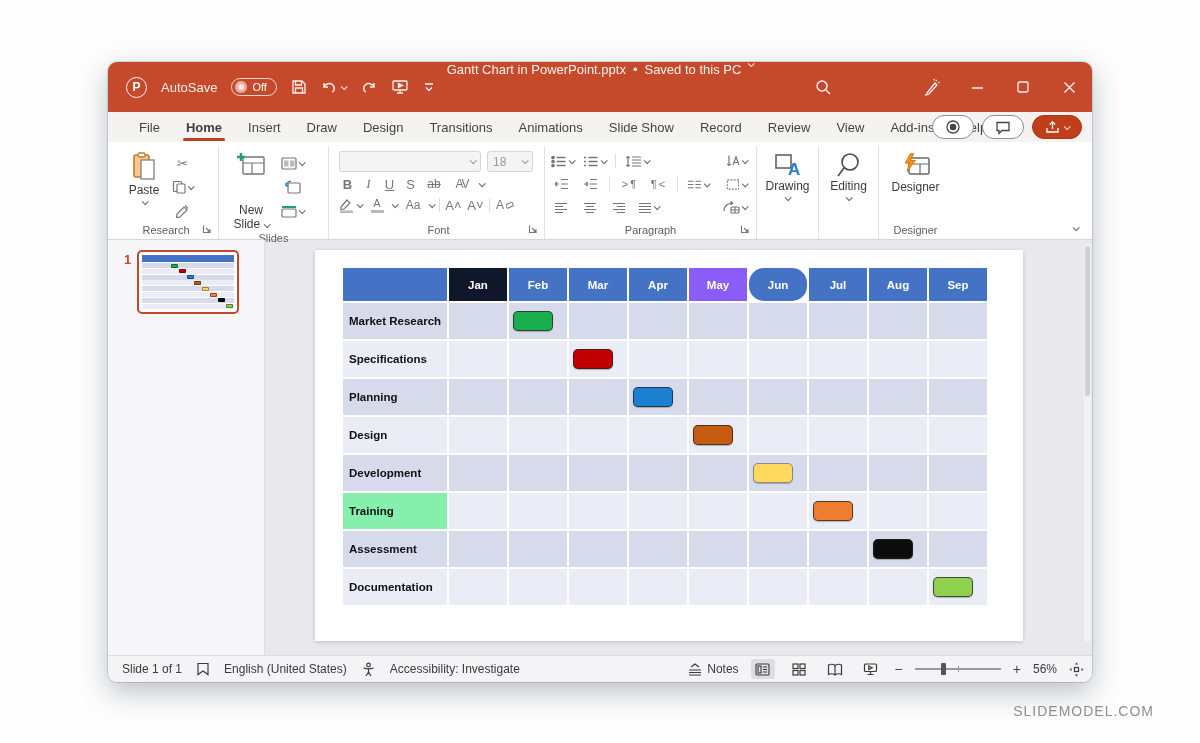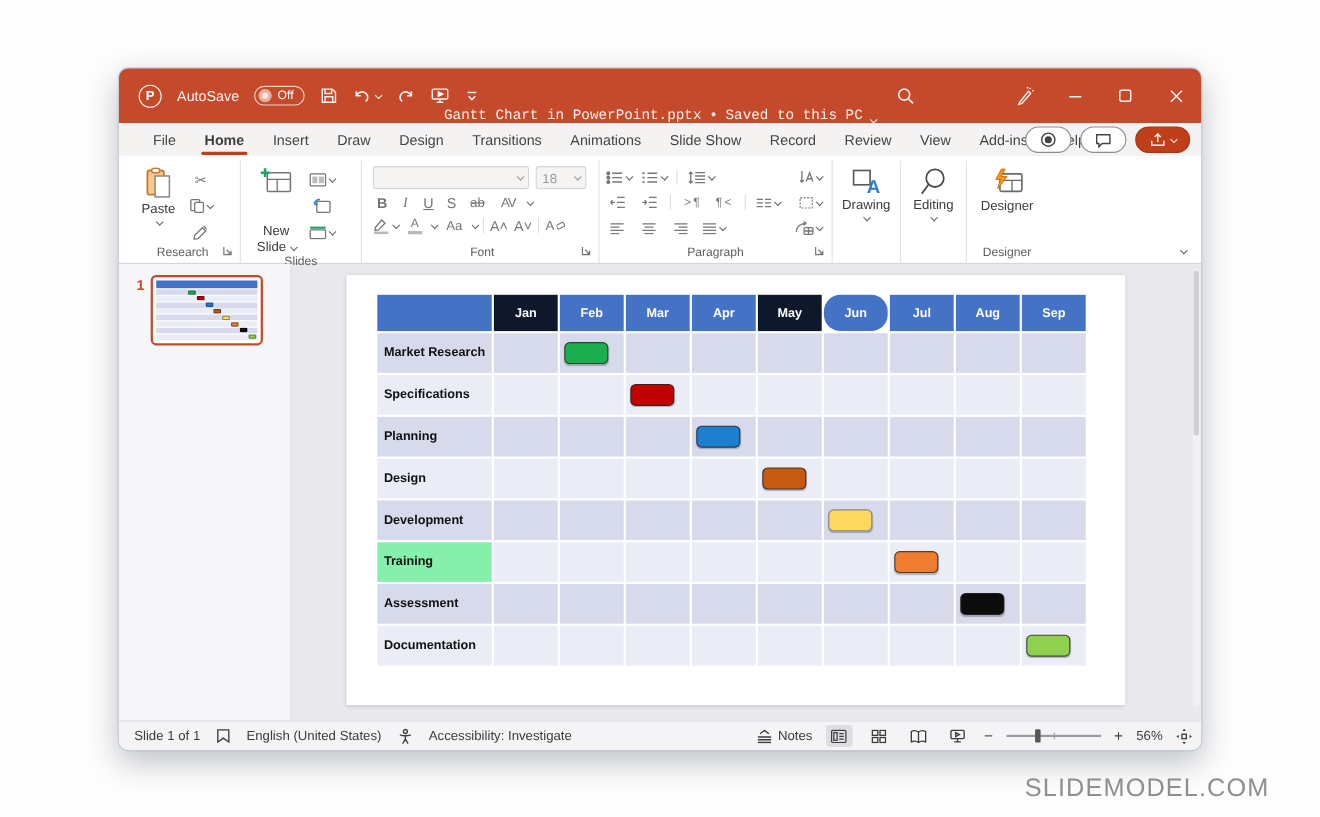--- a/index.html
+++ b/index.html
@@ -22,21 +22,21 @@
     border-radius:10px; padding:2px 9px 2px 3px; }
   .toggle-dot { width:12px; height:12px; border-radius:50%; background:rgba(255,255,255,.85);
     box-shadow:inset 0 0 0 3px rgba(197,73,43,.35); }
   .toggle-label { color:#fff; font-size:11px; }
   .tb-icon { color:rgba(255,255,255,.92); font-size:16px; line-height:1; display:flex; align-items:center; gap:3px; }
   .tb-icon svg { display:block; }
   .caret { display:inline-block; width:5px; height:5px; border-right:1.3px solid #666;
     border-bottom:1.3px solid #666; transform:rotate(45deg) translateY(-1px); }
   .caret.w { border-color:rgba(255,255,255,.9); }
   .tb-title { position:absolute; left:0; right:0; top:0; height:50px; display:flex;
-    align-items:flex-end; justify-content:center; gap:7px; z-index:1;font-family:Liberation Mono, monospace; }
+    align-items:flex-start; justify-content:center; gap:7px; z-index:1; }
   .tb-title span { color:rgba(255,255,255,.92); font-size:13px; white-space:nowrap; }
   .tb-right { position:absolute; right:0; top:0; height:50px; display:flex; align-items:center; z-index:2; }
   .tb-btn { width:46px; height:50px; display:flex; align-items:center; justify-content:center; }
   .tb-search { margin-right:62px; }
 
   
   .tabrow { height:30px; background:#F5F3F2; display:flex; align-items:stretch; position:relative; }
   .tabs { display:flex; align-items:stretch; padding-left:18px; }
   .tab { position:relative; padding:0 13px; display:flex; align-items:center; font-size:13px;
     color:#444; cursor:default; white-space:nowrap; }
@@ -106,21 +106,21 @@
   .sb-left { display:flex; align-items:center; gap:14px; padding-left:4px; }
   .sb-right { position:absolute; right:8px; display:flex; align-items:center; gap:12px; }
   .sb-icon { display:flex; align-items:center; }
   .view-icon { width:24px; height:20px; display:flex; align-items:center; justify-content:center; border-radius:3px; }
   .view-icon.sel { background:#DEDEE2; }
   .zoom-track { position:relative; width:86px; height:2px; background:#9a9a9e; }
   .zoom-tick { position:absolute; left:50%; top:-2px; width:1px; height:6px; background:#9a9a9e; }
   .zoom-thumb { position:absolute; left:26px; top:-5px; width:5px; height:12px; background:#555; border-radius:1px; }
   .zoom-sign { font-size:14px; color:#444; }
 
-  .watermark { position:absolute; right:46px; top:703px; font-size:23px; color:#8f8f8f;
+  .watermark { position:absolute; right:46px; top:703px; font-size:14px; color:#8f8f8f;
     letter-spacing:1px; }
 </style>
 </head>
 <body>
 
 <div class="page">
   <div class="app-window">
 
     <div class="titlebar">
       <div class="tb-title">
@@ -575,21 +575,21 @@
         </div>
       </div>
       <div class="canvas">
         <div class="slide">
           <div class="gantt-grid" id="gantt-grid" style="grid-template-columns: 104px repeat(9, 58px);">
               <div class="gcell header" style="background: rgb(68, 114, 196);"></div>
               <div class="gcell header" style="background: #0f172a;">Jan</div>
               <div class="gcell header" style="background: rgb(68, 114, 196);">Feb</div>
               <div class="gcell header" style="background: rgb(68, 114, 196);">Mar</div>
               <div class="gcell header" style="background: rgb(68, 114, 196);">Apr</div>
-              <div class="gcell header" style="background: #0f172a;">May</div>
+              <div class="gcell header" style="background: #8b5cf6;">May</div>
               <div class="gcell header" style="background: rgb(68, 114, 196); border-radius: 15px;">Jun</div>
               <div class="gcell header" style="background: rgb(68, 114, 196);">Jul</div>
               <div class="gcell header" style="background: rgb(68, 114, 196);">Aug</div>
               <div class="gcell header" style="background: rgb(68, 114, 196);">Sep</div>
               <div class="gcell name" style="background: rgb(214, 218, 235);">Market Research</div>
               <div class="gcell month" style="background: rgb(214, 218, 235);"></div>
               <div class="gcell month" style="background: rgb(214, 218, 235);">
                 <div class="gbar" style="background: rgb(27, 174, 79);"></div>
               </div>
               <div class="gcell month" style="background: rgb(214, 218, 235);"></div>

